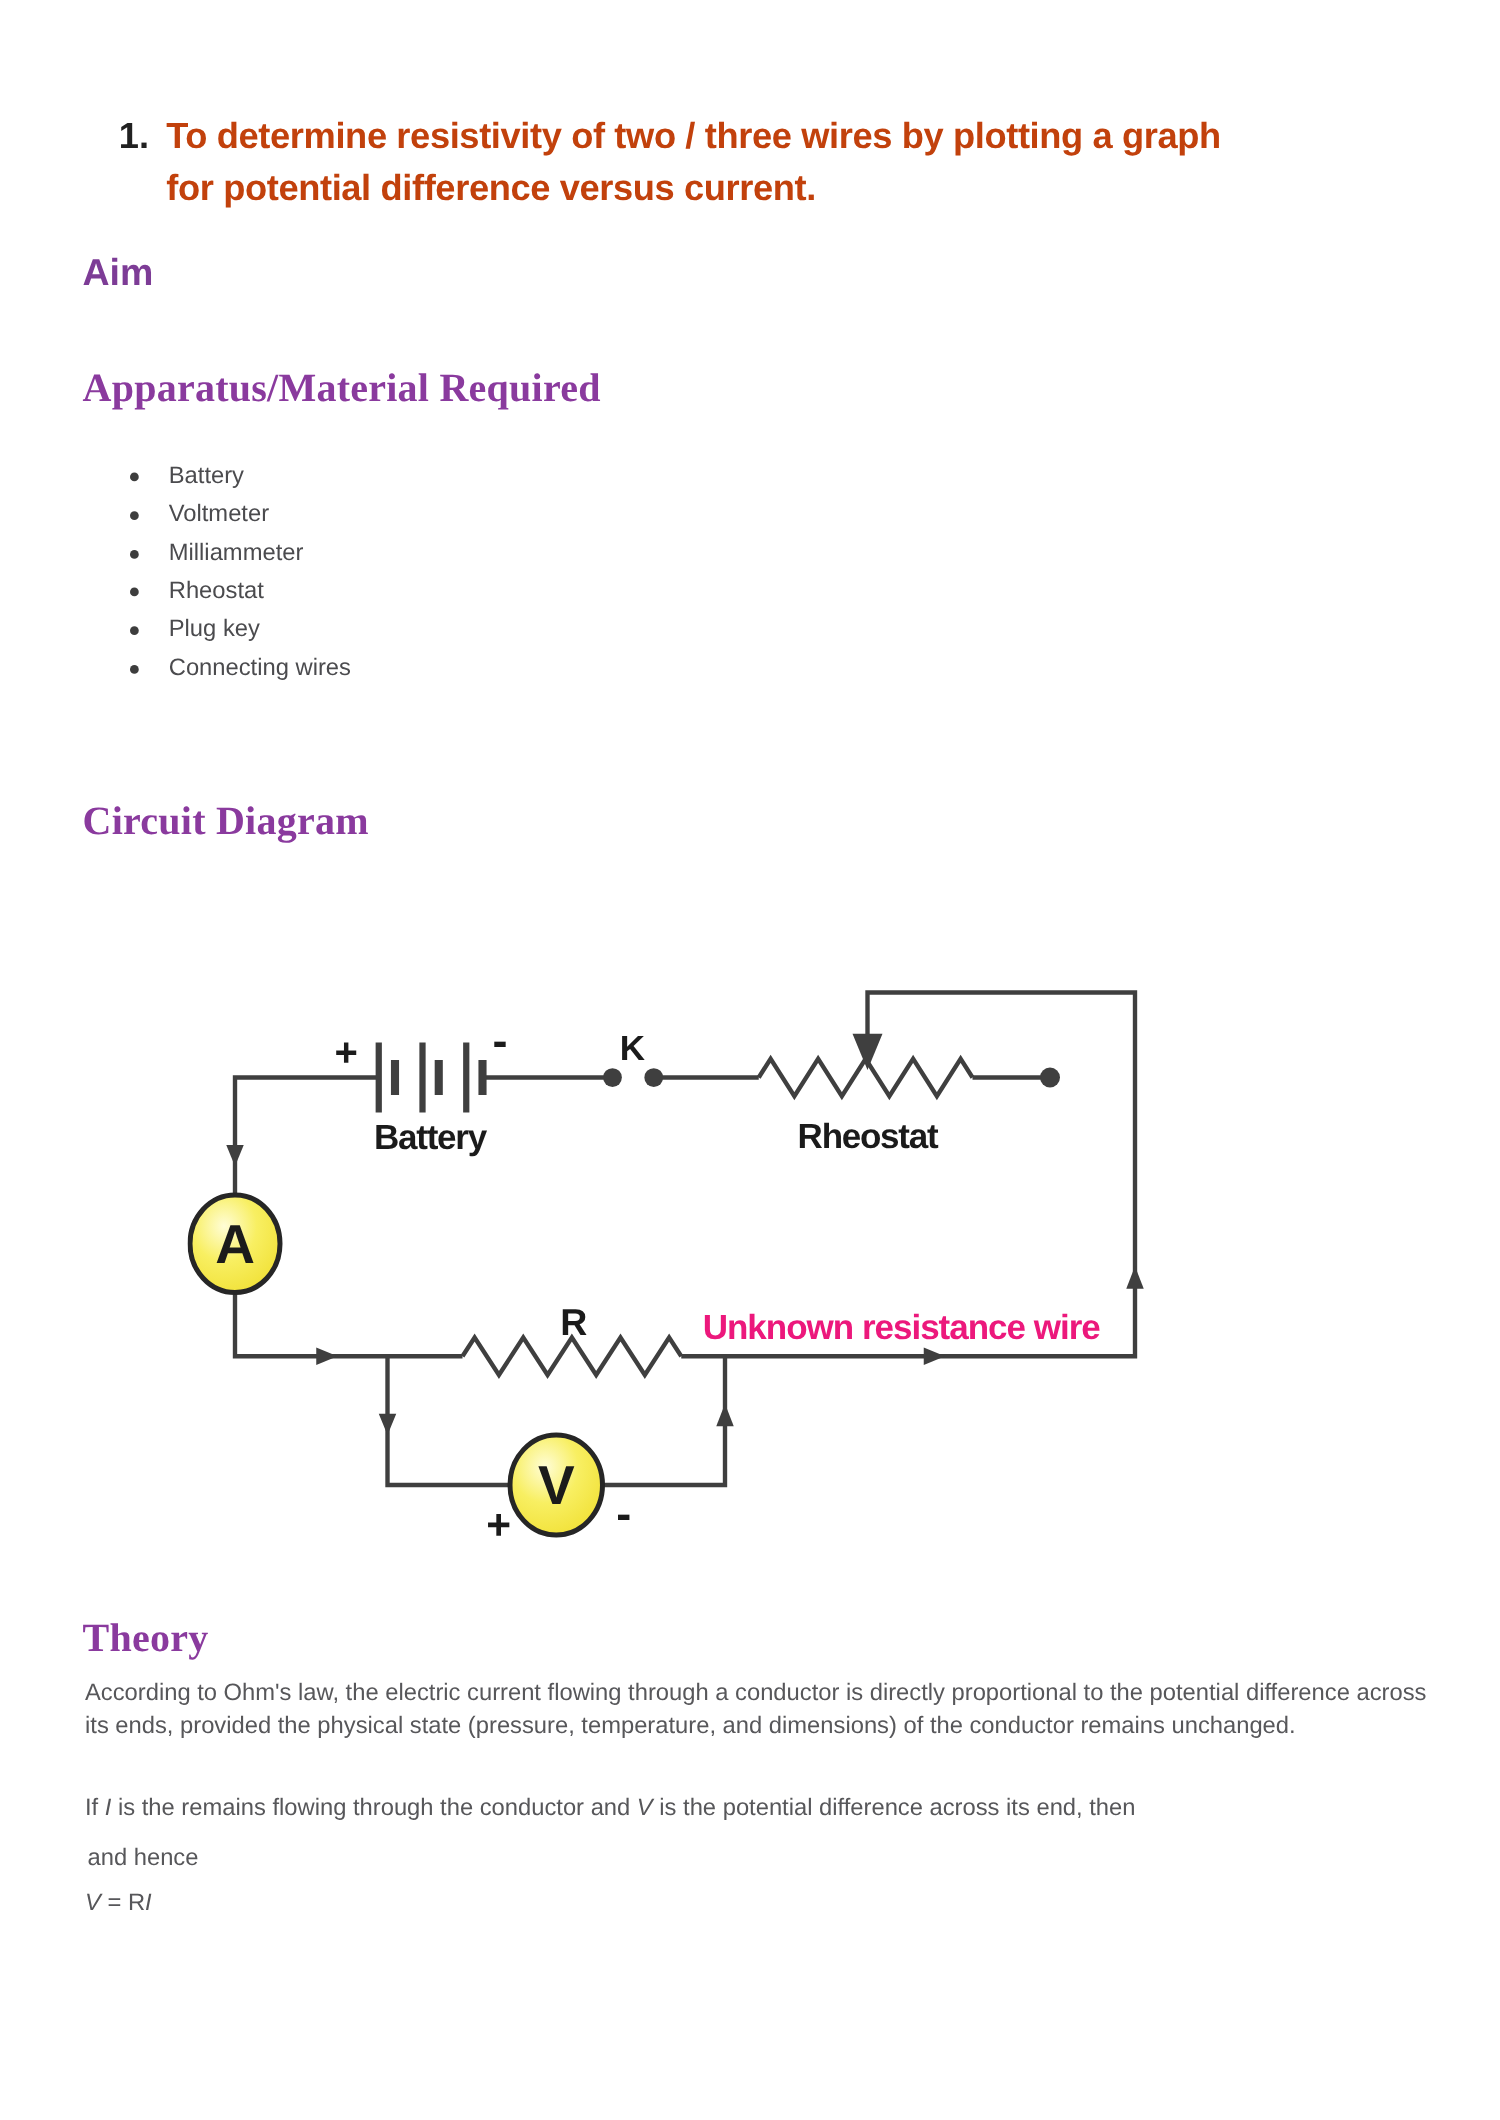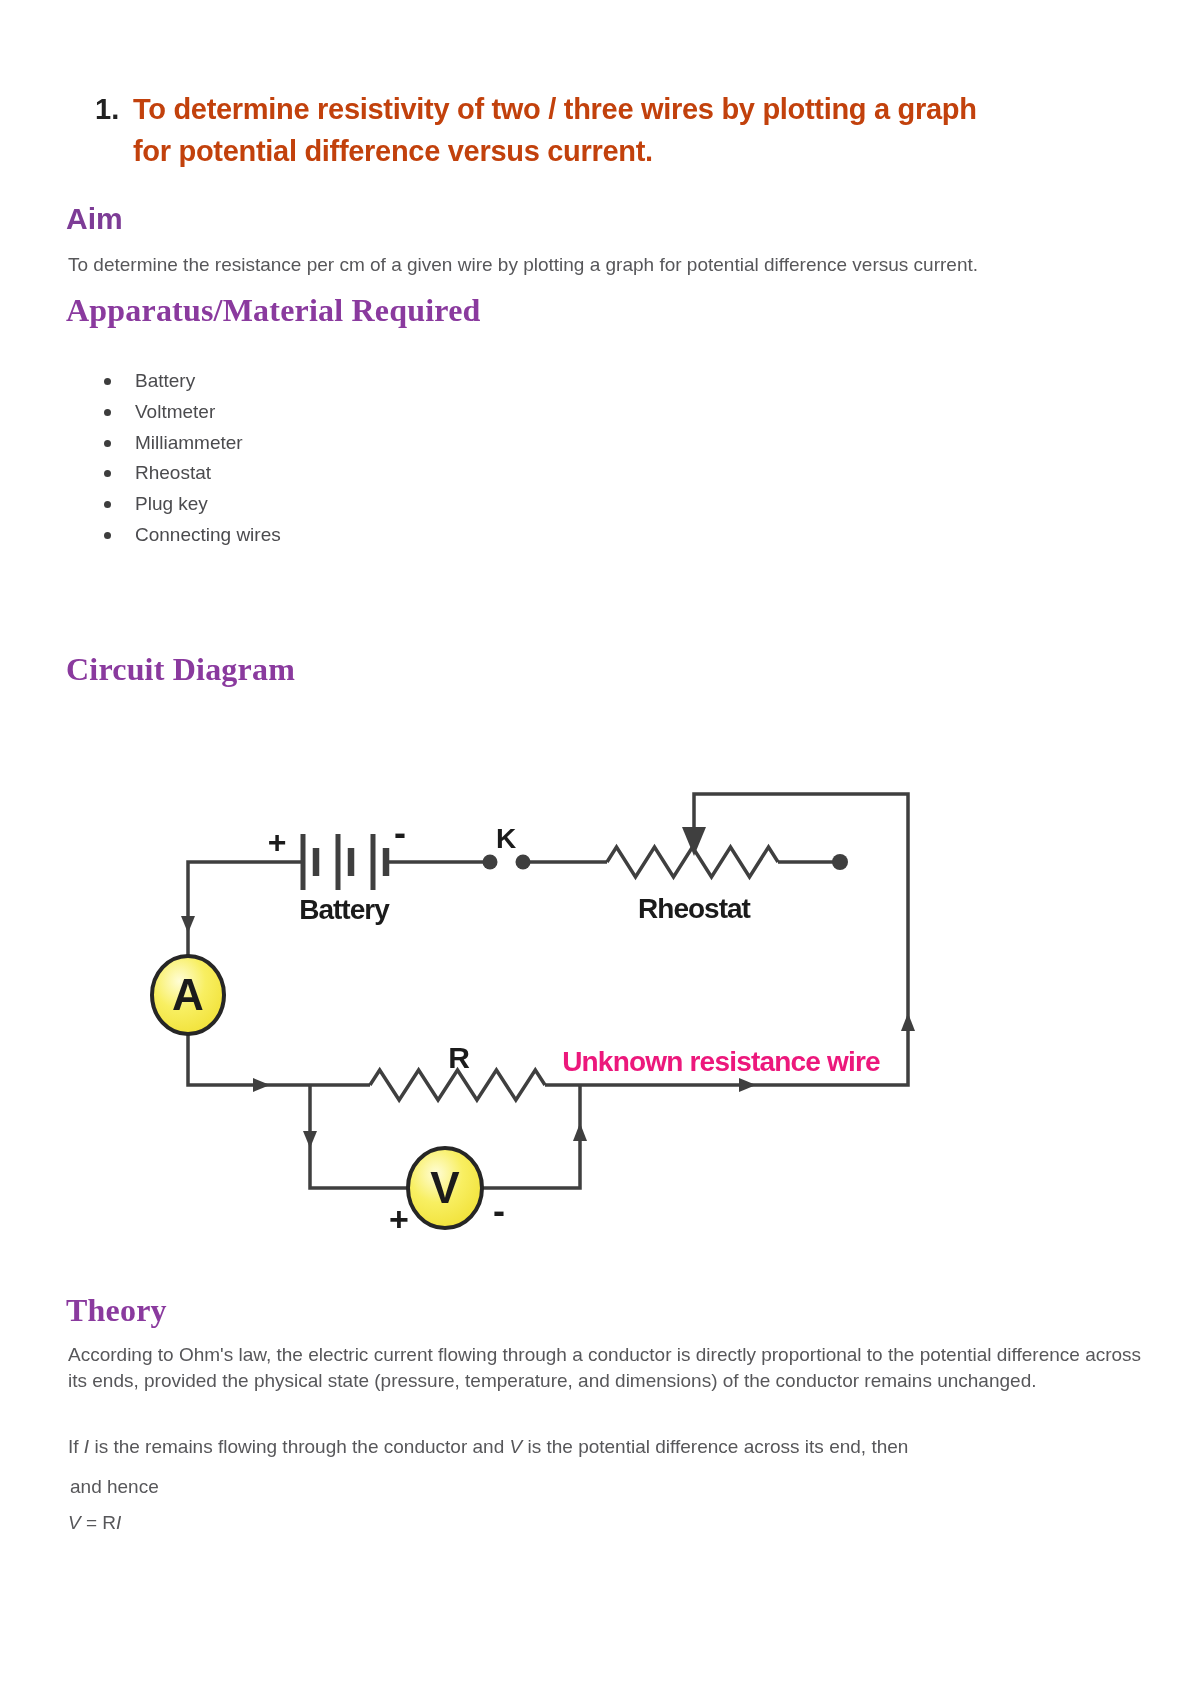--- a/index.html
+++ b/index.html
@@ -50,33 +50,32 @@
 <body>
 
 <div class="page">
 
   <div class="abs title">
     <span class="num">1.</span>
     <span class="text">To determine resistivity of two / three wires by plotting a graph for potential difference versus current.</span>
   </div>
 
   <div class="abs h-sans" style="left:66px; top:202px;">Aim</div>
-  <p class="abs body-p" style="left:68px; top:252px; width:1080px; margin:0;">To determine the resistance per cm of a given wire by plotting a graph for potential difference versus current.</p>
 
   <div class="abs h-serif" style="left:66px; top:292px;">Apparatus/Material Required</div>
   <ul class="abs apparatus">
     <li>Battery</li>
     <li>Voltmeter</li>
     <li>Milliammeter</li>
     <li>Rheostat</li>
     <li>Plug key</li>
     <li>Connecting wires</li>
   </ul>
 
-  <div class="abs h-serif" style="left:66px; top:638px;margin-top:13px;">Circuit Diagram</div>
+  <div class="abs h-serif" style="left:66px; top:638px;">Circuit Diagram</div>
 
   <div class="abs diagram">
     <svg width="810" height="525" viewBox="150 735 810 525">
       <defs>
         <radialGradient id="meterGrad" cx="0.38" cy="0.32" r="0.9">
           <stop offset="0%" stop-color="#fffdd6"></stop>
           <stop offset="40%" stop-color="#f8ef62"></stop>
           <stop offset="100%" stop-color="#eedb25"></stop>
         </radialGradient>
       </defs>

